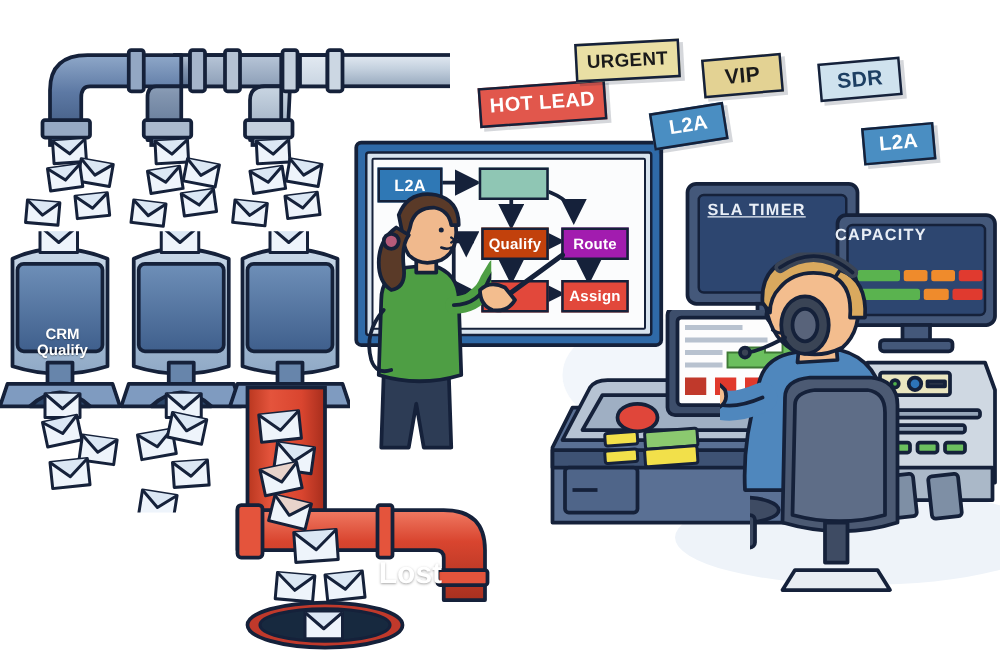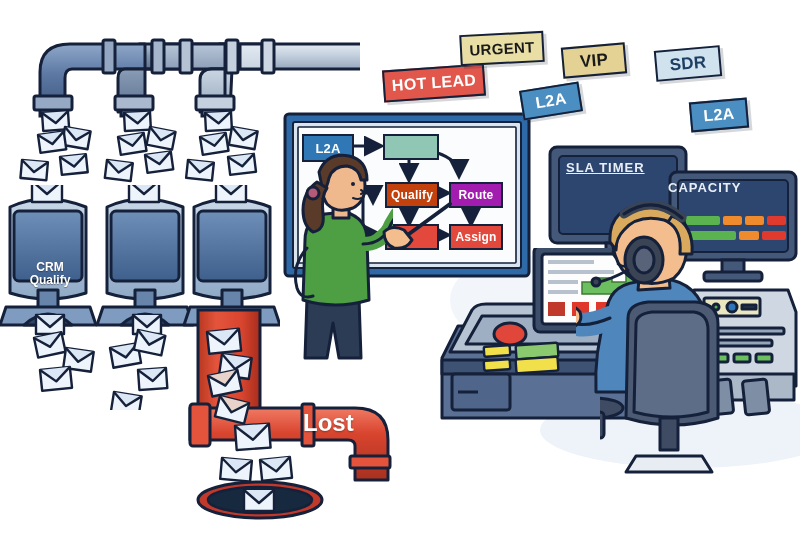--- a/index.html
+++ b/index.html
@@ -53,20 +53,21 @@
   }
   .screen-value{
     position:absolute;color:#ffffff;font-weight:bold;
     font-family:"Liberation Sans",sans-serif;letter-spacing:1px;
   }
 
   .lost-label{
     position:absolute;color:#ffffff;font-weight:bold;
     font-family:"Liberation Sans",sans-serif;
     text-shadow:0 1px 2px rgba(0,0,0,.35);
+    margin-top:36px;
   }
 </style>
 </head>
 <body>
 
 <div id="scene">
 
   <svg class="abs" style="left:0;top:0" width="800" height="533">
     <rect x="0" y="0" width="800" height="533" fill="#ffffff"></rect>
     <ellipse cx="690" cy="430" rx="150" ry="38" fill="#eef3f9"></ellipse>

